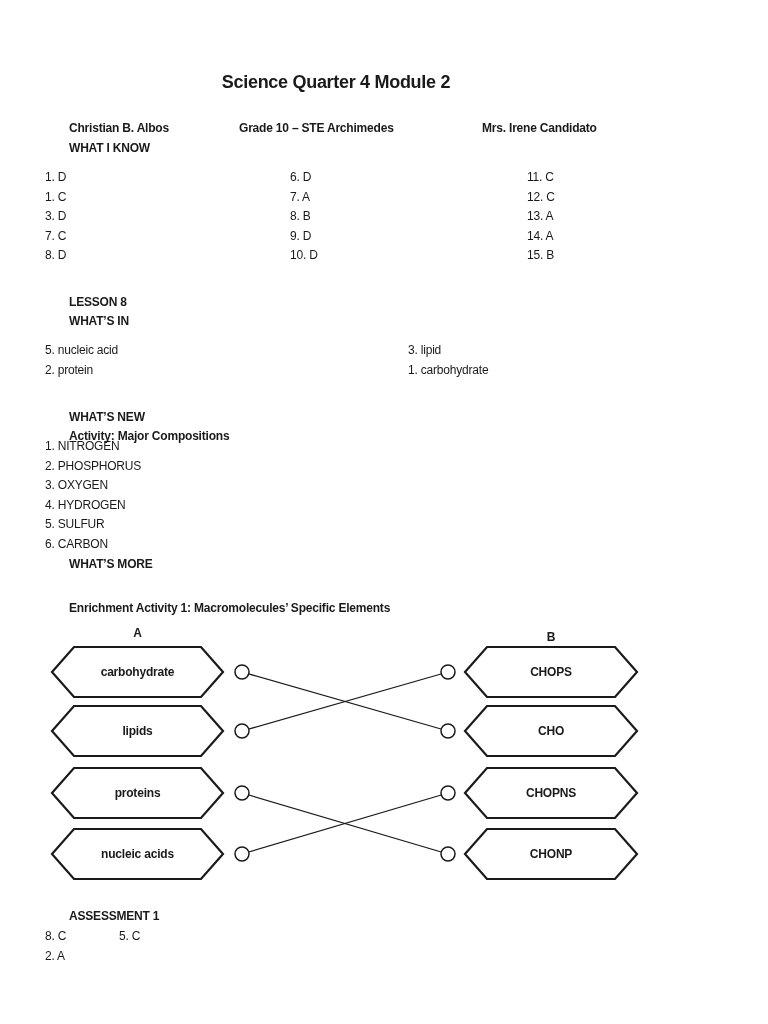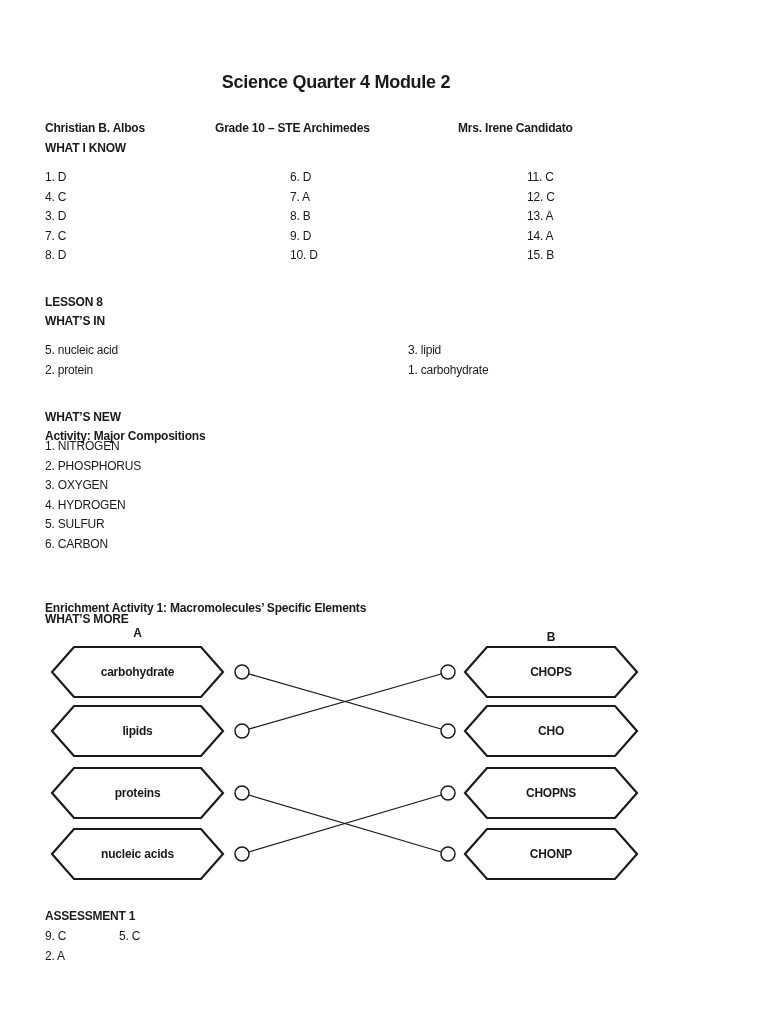--- a/index.html
+++ b/index.html
@@ -2,21 +2,21 @@
 <html><head>
 <meta charset="utf-8">
 <style>
   html, body { margin:0; padding:0; background:#ffffff; }
   body {
     width:768px; height:1024px; position:relative; overflow:hidden;
     font-family:"Liberation Sans","DejaVu Sans",sans-serif;
     color:#1a1a1a;
     -webkit-font-smoothing:antialiased;
   }
-  .abs { position:absolute; white-space:nowrap; }
+  .abs { position:absolute; white-space:nowrap;margin-left:24px; }
   .b { font-weight:bold; }
   .t { font-size:12px; letter-spacing:-0.2px; }
   .title {
     position:absolute; left:0; top:72px; width:672px;
     text-align:center; font-weight:bold; font-size:18px; letter-spacing:-0.3px;
   }
   .col { position:absolute; font-size:12px; letter-spacing:-0.2px; }
   .col > div { height:19.5px; line-height:19.5px; }
   svg.diagram { position:absolute; left:40px; top:616px; }
   svg.diagram polygon { fill:#ffffff; stroke:#1a1a1a; stroke-width:2.2; }
@@ -35,21 +35,21 @@
   <div class="title">Science Quarter 4 Module 2</div>
 
   <div class="abs t b" style="left:45px;top:121px">Christian B. Albos</div>
   <div class="abs t b" style="left:215px;top:121px">Grade 10 – STE Archimedes</div>
   <div class="abs t b" style="left:458px;top:121px">Mrs. Irene Candidato</div>
 
   <div class="abs t b" style="left:45px;top:141px">WHAT I KNOW</div>
 
   <div class="col" style="left:45px;top:168px">
     <div>1. D</div>
-    <div>4. C</div>
+    <div>1. C</div>
     <div>3. D</div>
     <div>7. C</div>
     <div>8. D</div>
   </div>
   <div class="col" style="left:290px;top:168px">
     <div>6. D</div>
     <div>7. A</div>
     <div>8. B</div>
     <div>9. D</div>
     <div>10. D</div>
@@ -78,21 +78,21 @@
   <div class="abs t b" style="left:45px;top:429px">Activity: Major Compositions</div>
   <div class="col" style="left:45px;top:437px">
     <div>1. NITROGEN</div>
     <div>2. PHOSPHORUS</div>
     <div>3. OXYGEN</div>
     <div>4. HYDROGEN</div>
     <div>5. SULFUR</div>
     <div>6. CARBON</div>
   </div>
 
-  <div class="abs t b" style="left:45px;top:612px">WHAT’S MORE</div>
+  <div class="abs t b" style="left:45px;top:557px">WHAT’S MORE</div>
   <div class="abs t b" style="left:45px;top:601px">Enrichment Activity 1: Macromolecules’ Specific Elements</div>
 
   <svg class="diagram" width="620" height="275" viewBox="0 0 620 275">
     <text x="97.5" y="21">A</text>
     <text x="511" y="25">B</text>
 
     <g id="conn-lines">
         <line x1="202" y1="56" x2="408" y2="115"></line>
         <line x1="202" y1="115" x2="408" y2="56"></line>
         <line x1="202" y1="177" x2="408" y2="238"></line>
@@ -124,20 +124,20 @@
     <circle cx="202" cy="177" r="7"></circle>
     <circle cx="202" cy="238" r="7"></circle>
     <circle cx="408" cy="56" r="7"></circle>
     <circle cx="408" cy="115" r="7"></circle>
     <circle cx="408" cy="177" r="7"></circle>
     <circle cx="408" cy="238" r="7"></circle>
   </svg>
 
   <div class="abs t b" style="left:45px;top:909px">ASSESSMENT 1</div>
   <div class="col" style="left:45px;top:927px">
-    <div>9. C</div>
+    <div>8. C</div>
     <div>2. A</div>
   </div>
   <div class="col" style="left:119px;top:927px">
     <div>5. C</div>
   </div>
 
 </div>
 
 </body></html>

